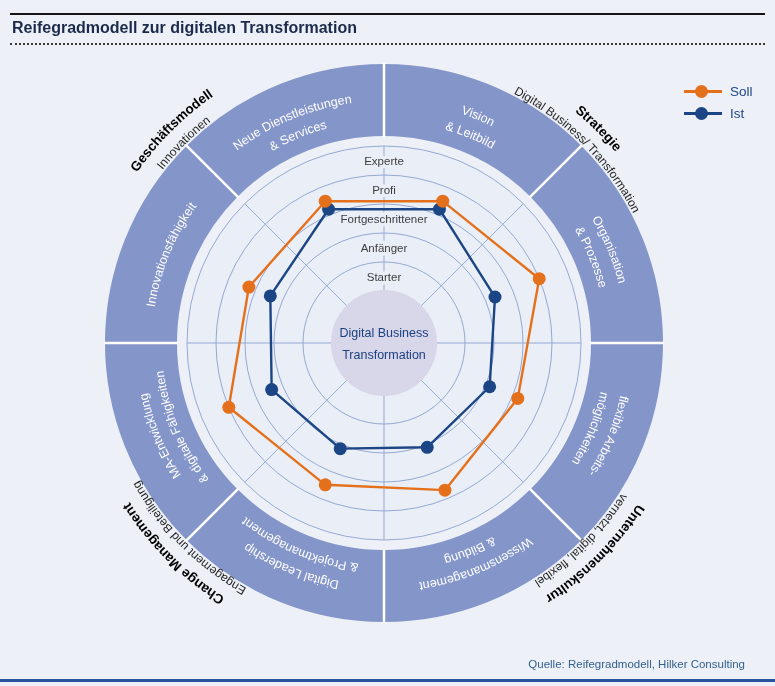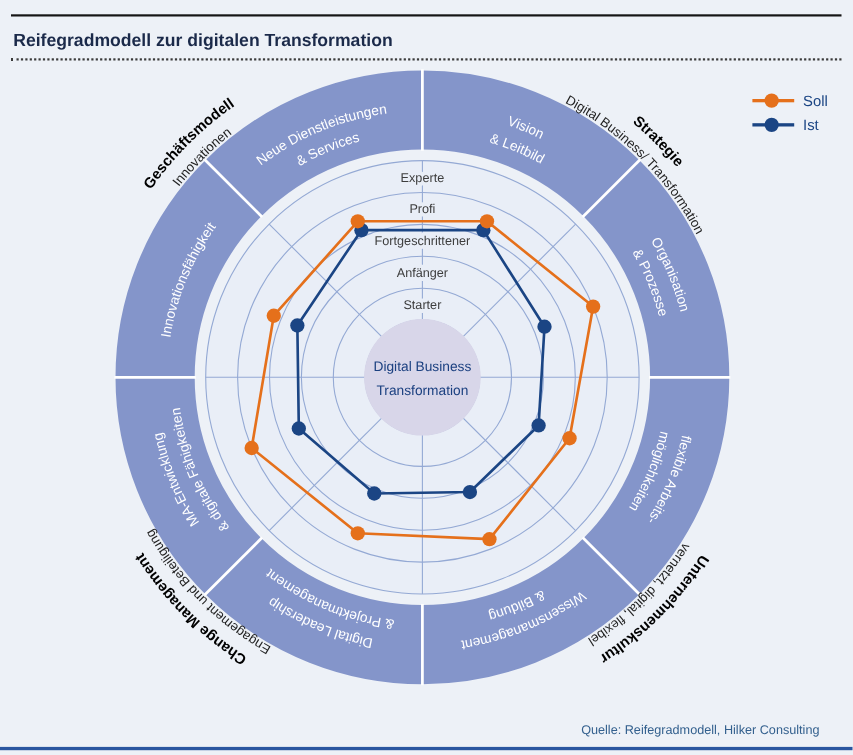--- a/index.html
+++ b/index.html
@@ -9,21 +9,21 @@
     font-family:"Liberation Sans", sans-serif;
     position:relative;
     overflow:hidden;
   }
   .page{position:absolute;inset:0;}
   .header{
     position:absolute;left:10px;right:10px;top:13px;
     border-top:2.5px solid #151515;
   }
   .header h1{
-    margin:13px 0 5px 2px;
+    margin:3px 0 5px 2px;
     font-size:16px;line-height:20px;
     font-weight:bold;color:#1b2a4a;
   }
   .title-dotted{
     border-bottom:2px dotted #3a3a3a;
     height:0;
   }
   svg#radar{position:absolute;left:0;top:0;}
   .legend{
     position:absolute;left:684px;top:84px;

